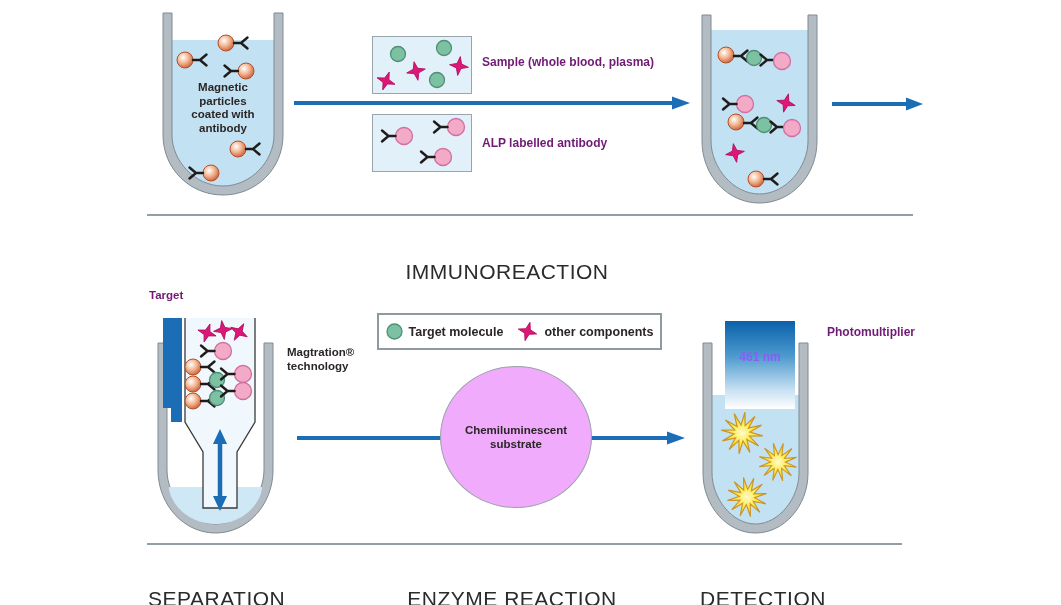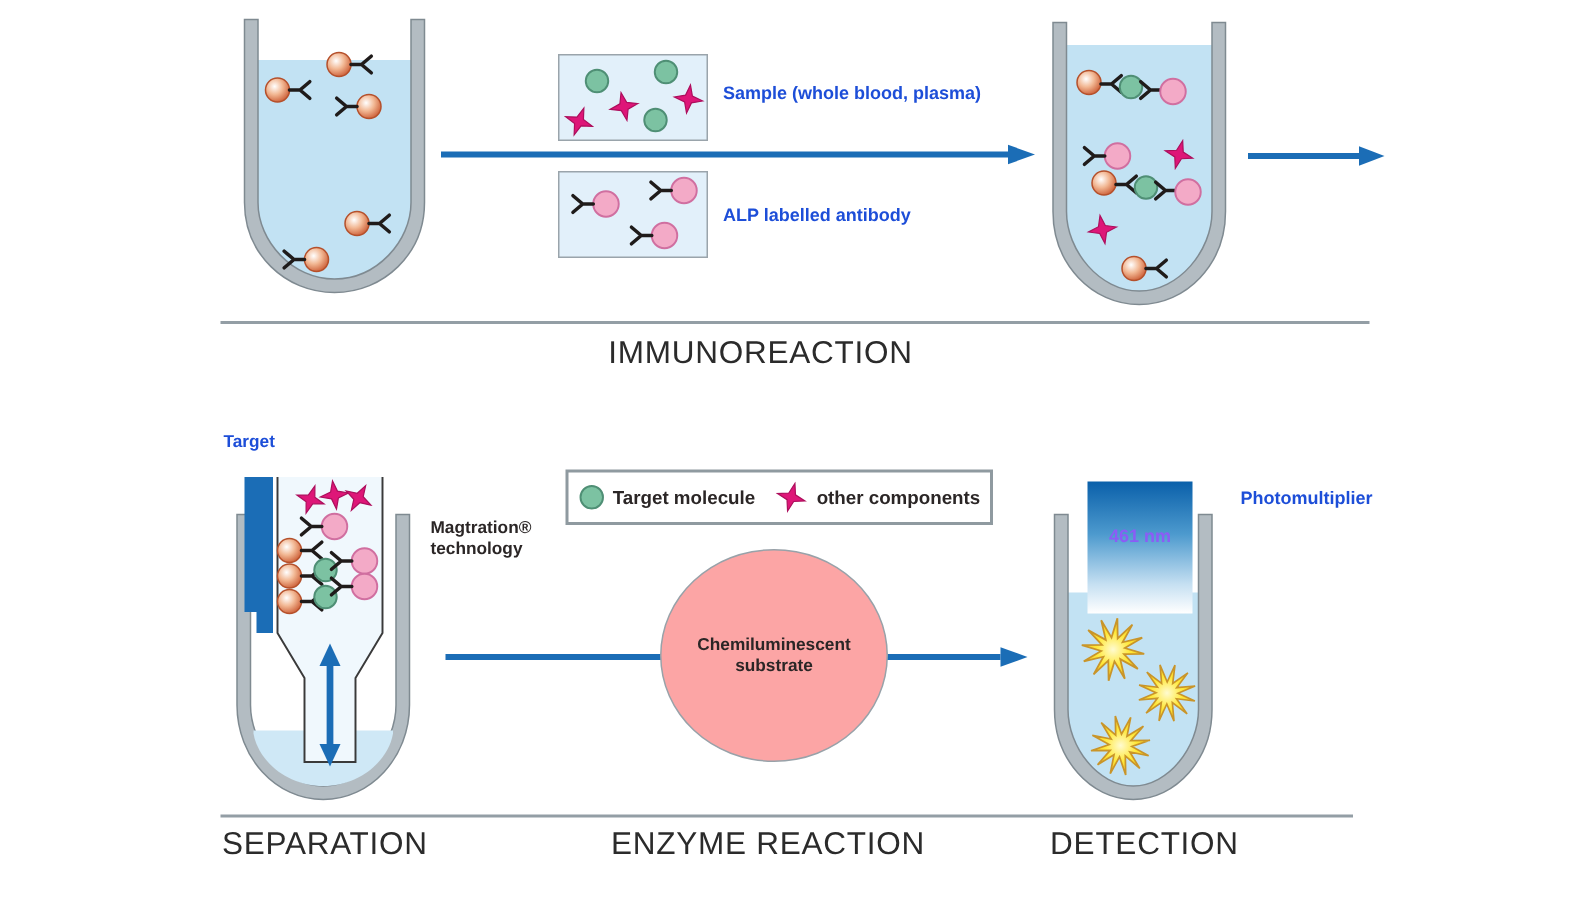--- a/index.html
+++ b/index.html
@@ -1,27 +1,27 @@
 <!DOCTYPE html>
 <html><head>
 <meta charset="utf-8">
 <style>
   html,body{margin:0;padding:0;background:#ffffff;}
   #stage{position:relative;width:1061px;height:605px;background:#ffffff;overflow:hidden;
          font-family:"Liberation Sans","DejaVu Sans",sans-serif;color:#2b2626;}
   .abs{position:absolute;}
-  .lbl{font-size:12px;font-weight:700;color:#1d4ed8;white-space:nowrap;}
+  .lbl{font-size:12px;font-weight:700;color:#701a75;white-space:nowrap;}
   .lbl-wrap{font-size:11.5px;font-weight:700;color:#2b2626;line-height:1.25;}
   .tube-text{font-size:11.5px;font-weight:700;color:#2b2626;line-height:1.18;text-align:center;}
-  .section{font-size:21px;font-weight:400;color:#2b2b2b;letter-spacing:0.5px;white-space:nowrap;}
+  .section{font-size:21px;font-weight:400;color:#2b2b2b;letter-spacing:0.5px;white-space:nowrap;margin-top:36px;}
   .hline{height:2px;background:#939ea5;}
   .panel{background:#e2f0fa;border:1px solid #9aa4ab;}
   .legend-box{background:#ffffff;border:2px solid #8f9aa0;display:flex;align-items:center;
               justify-content:center;gap:6px;font-size:12.5px;font-weight:700;color:#2b2626;}
-  .circle-node{background:#fca5a5;border:1.5px solid #98a2a9;border-radius:50%;
+  .circle-node{background:#f0abfc;border:1.5px solid #98a2a9;border-radius:50%;
                display:flex;align-items:center;justify-content:center;text-align:center;}
   .circle-node span{width:112px;font-size:11.5px;font-weight:700;line-height:1.25;color:#2b2626;}
   .wl{font-size:12px;font-weight:700;color:#8b5cf6;text-align:center;}
   svg{display:block;}
 </style>
 </head>
 <body>
 
 <div id="stage">
 
@@ -93,20 +93,21 @@
 
   <svg class="abs" style="left:163px;top:13px;overflow:visible" width="120" height="186">
     <path d="M9,27 L9,122 C9,148 32,173 60,173 C88,173 111,148 111,122 L111,27 Z" fill="#c2e2f3"></path>
     <path d="M0,0 L0,122 C0,156 27,182 60,182 C93,182 120,156 120,122 L120,0 L111,0 L111,122 C111,148 88,173 60,173 C32,173 9,148 9,122 L9,0 Z" fill="#b3bcc2" stroke="#7f8a91" stroke-width="1"></path>
     <use href="#obr" transform="translate(63,30)"></use>
     <use href="#obr" transform="translate(22,47)"></use>
     <use href="#obl" transform="translate(83,58)"></use>
     <use href="#obr" transform="translate(75,136)"></use>
     <use href="#obl" transform="translate(48,160)"></use>
   </svg>
+  <div class="abs tube-text" style="left:180px;top:81px;width:86px">Magnetic particles coated with antibody</div>
 
   <div class="abs panel" style="left:372px;top:36px;width:98px;height:56px">
     <svg width="98" height="56">
       <use href="#pg" transform="translate(25,17)"></use>
       <use href="#pg" transform="translate(71,11)"></use>
       <use href="#pg" transform="translate(64,43)"></use>
       <use href="#st4" transform="translate(13,44) rotate(20)"></use>
       <use href="#st4" transform="translate(43,34) rotate(-12)"></use>
       <use href="#st4" transform="translate(86,29) rotate(8)"></use>
     </svg>

